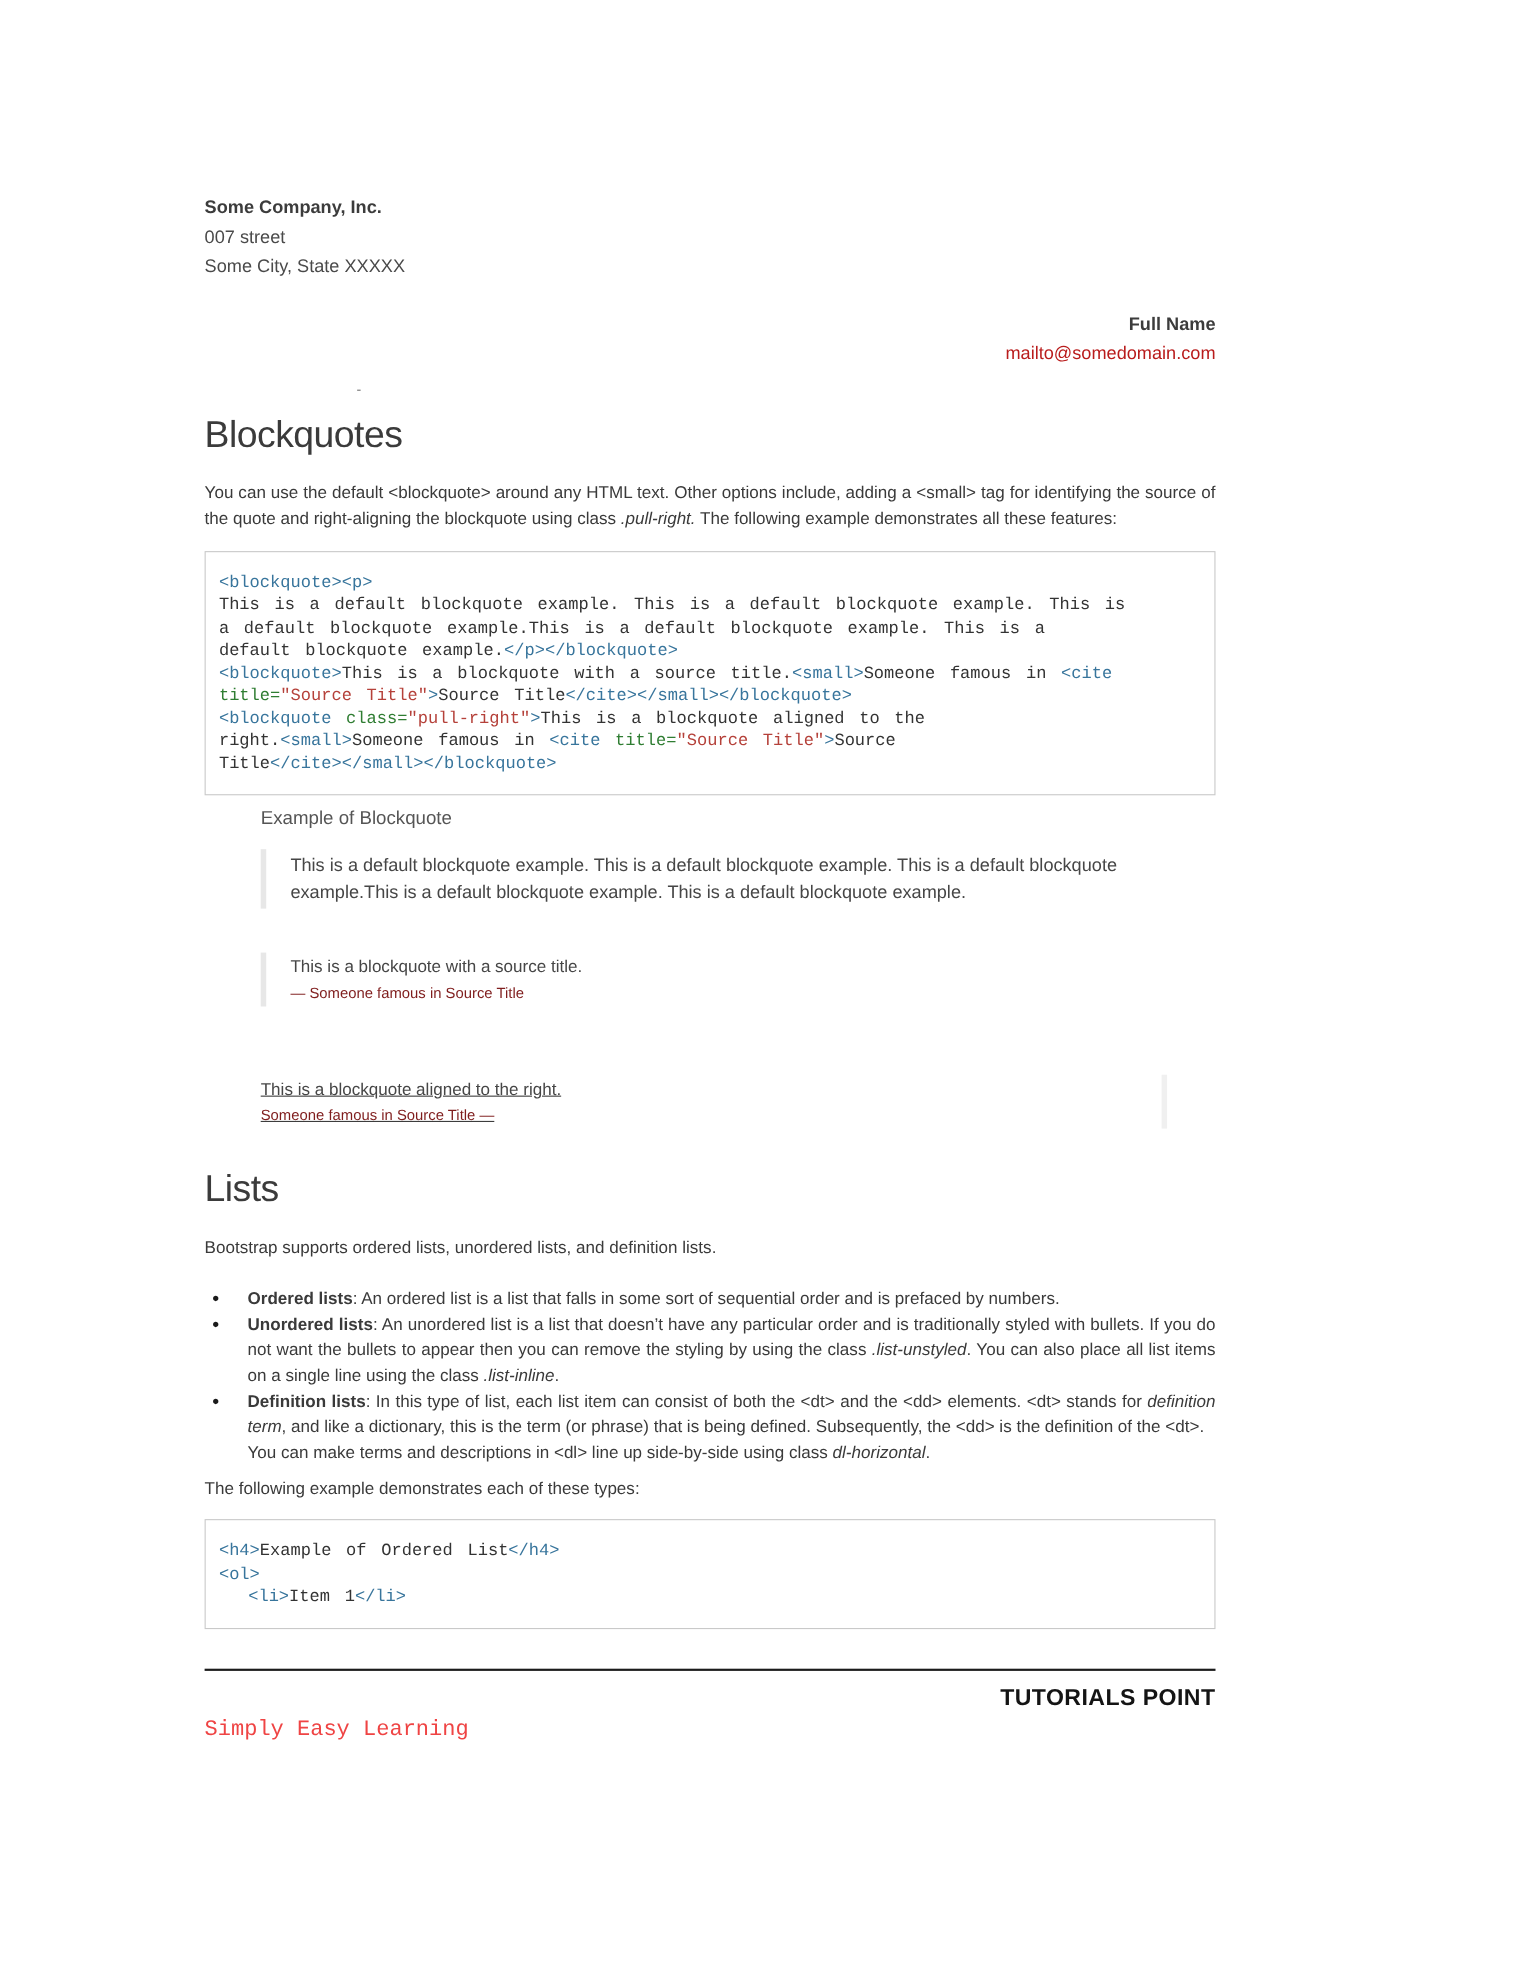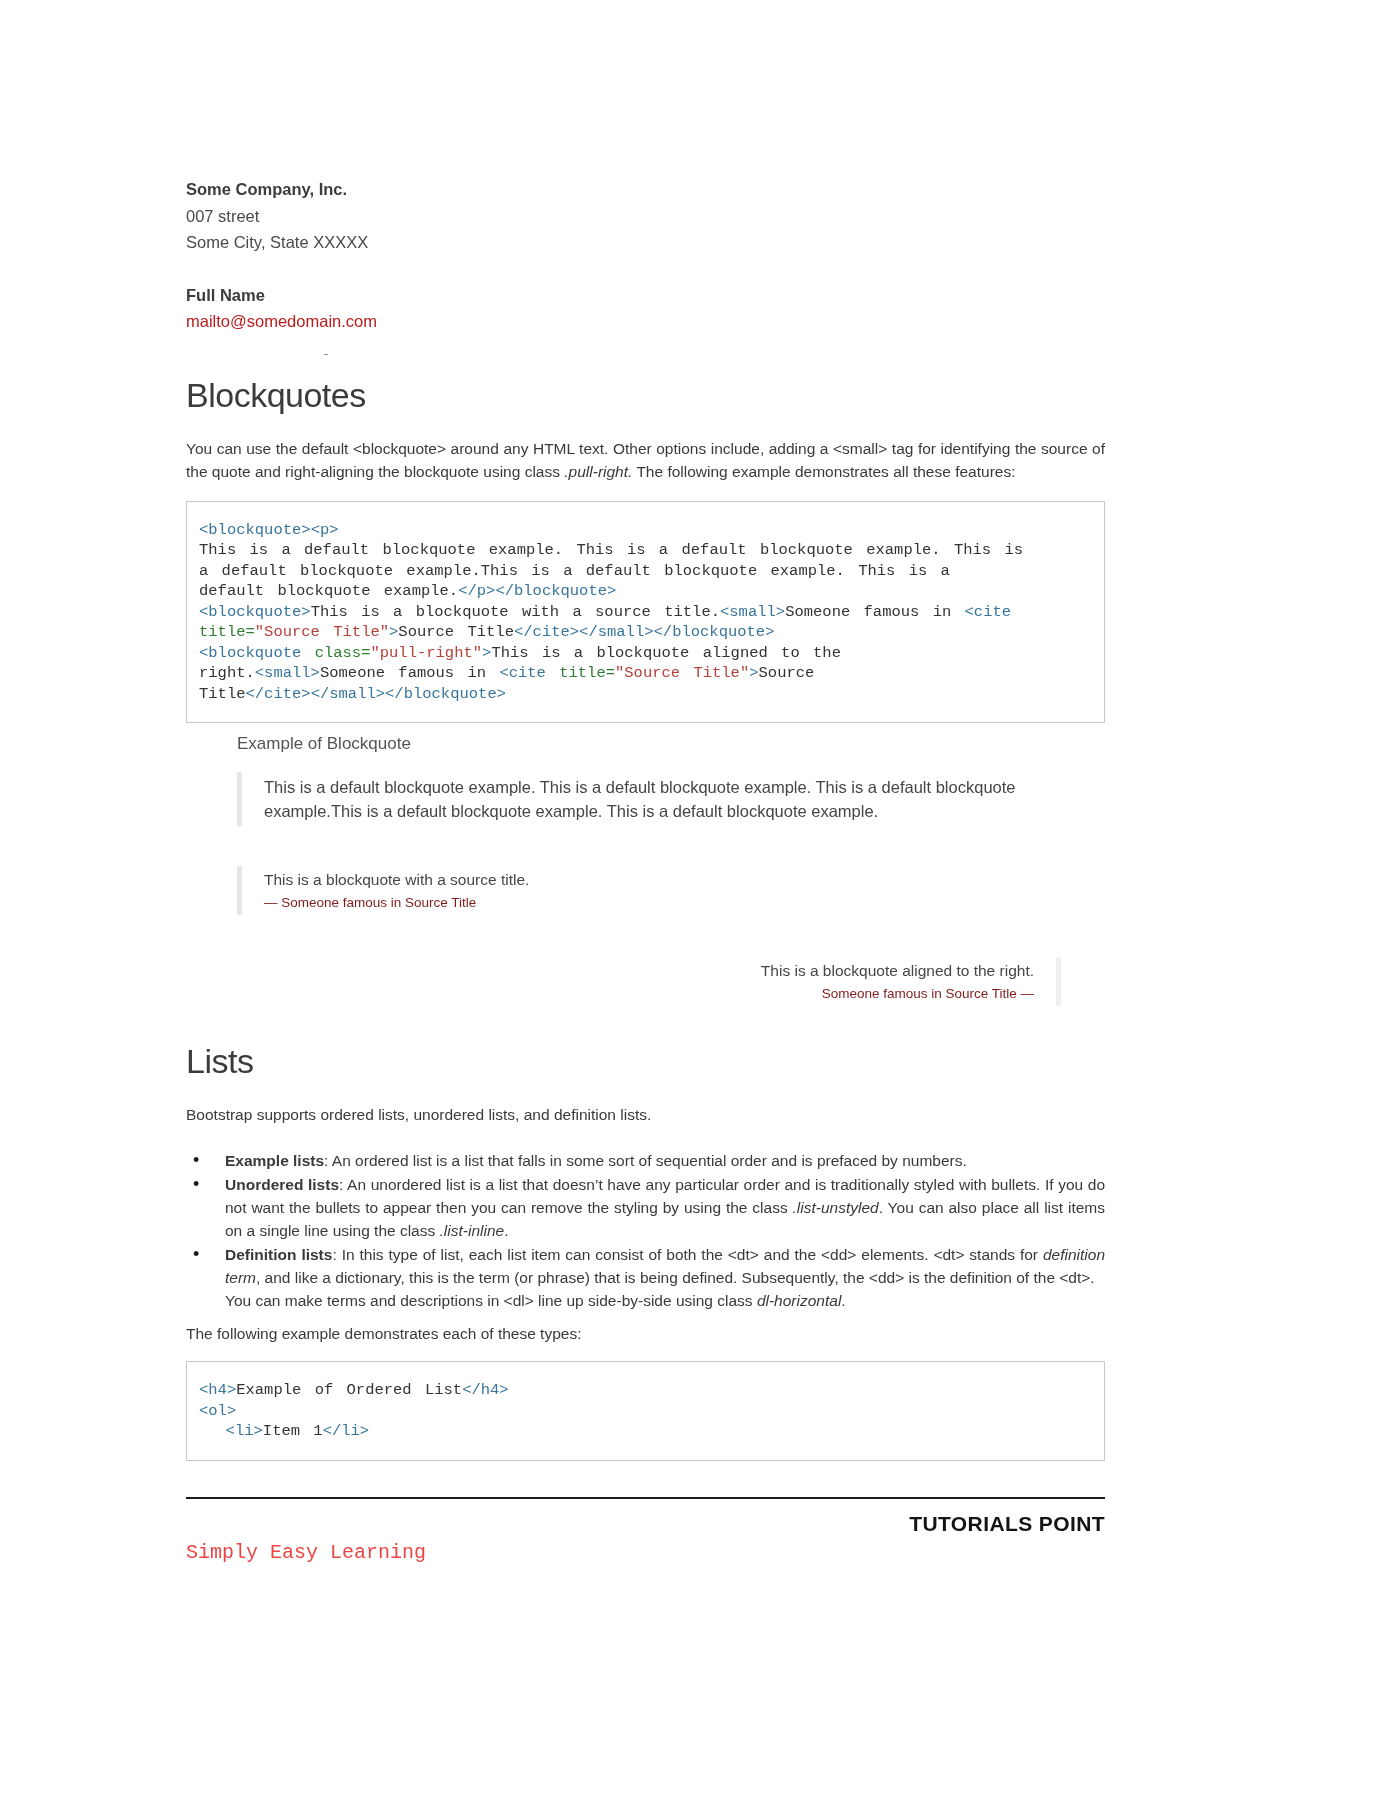--- a/index.html
+++ b/index.html
@@ -14,21 +14,21 @@
     position: relative;
     width: 1391px; height: 1800px;
     padding: 176px 286px 0 186px;
     overflow: hidden;
     background: #fff;
   }
 
   
   .company { font-size: 16.5px; line-height: 26.5px; color: #4a4a4a; }
   .company-name { font-weight: bold; color: #3c3c3c; }
-  .contact { margin-top: 26px; font-size: 16.5px; line-height: 26.5px; }
+  .contact { margin-top: 26px; font-size: 16.5px; line-height: 26.5px; text-align: right; }
   .contact-name { font-weight: bold; color: #3c3c3c; }
   .email-link { color: #b91c1c; text-decoration: none; cursor: pointer; }
   .tiny-dash { margin: 12px 0 0 138px; font-size: 13px; color: #777; line-height: 13px; }
 
   
   .section-title {
     margin-top: 14px;
     font-size: 34px; font-weight: 400;
     color: #3b3b3b; letter-spacing: -0.5px;
     line-height: 42px;
@@ -74,25 +74,25 @@
     font-size: 16.5px; line-height: 24px; color: #464646;
   }
   .bq-source {
     margin-top: 40px;
     border-left: 5px solid #e7e7e7;
     padding: 3px 0 3px 22px;
   }
   .bq-source-text { font-size: 15.5px; line-height: 21px; color: #464646; }
   .bq-cite { margin-top: 4px; font-size: 13.5px; color: #7f1d1d; line-height: 18px; }
   .bq-right {
-    margin-top: 42px;
+    margin-top: 62px;
     margin-right: 44px;
-    text-align: right;
     border-right: 5px solid #f0f0f0;
     padding: 3px 22px 3px 0;
+    text-decoration: underline;
   }
   .bq-right-text { font-size: 15.5px; line-height: 21px; color: #464646; }
 
   
   .bullet-list { margin-top: 23px; list-style: none; }
   .bullet-list li {
     position: relative;
     padding-left: 39px;
     font-size: 15.5px; line-height: 23px;
     text-align: justify; color: #3a3a3a;
@@ -167,21 +167,21 @@
       <div class="bq-right-text">This is a blockquote aligned to the right.</div>
       <div class="bq-cite">Someone famous in Source Title —</div>
     </blockquote>
   </section>
 
   <h1 class="section-title lists-title">Lists</h1>
 
   <p class="body-text">Bootstrap supports ordered lists, unordered lists, and definition lists.</p>
 
   <ul class="bullet-list">
-    <li><span class="b">Example lists</span><span>: An ordered list is a list that falls in some sort of sequential order and is prefaced by numbers.</span></li>
+    <li><span class="b">Ordered lists</span><span>: An ordered list is a list that falls in some sort of sequential order and is prefaced by numbers.</span></li>
     <li><span class="b">Unordered lists</span><span>: An unordered list is a list that doesn’t have any particular order and is traditionally styled with bullets. If you do not want the bullets to appear then you can remove the styling by using the class </span><span class="i">.list-unstyled</span><span>. You can also place all list items on a single line using the class </span><span class="i">.list-inline</span><span>.</span></li>
     <li><span class="b">Definition lists</span><span>: In this type of list, each list item can consist of both the &lt;dt&gt; and the &lt;dd&gt; elements. &lt;dt&gt; stands for </span><span class="i">definition term</span><span>, and like a dictionary, this is the term (or phrase) that is being defined. Subsequently, the &lt;dd&gt; is the definition of the &lt;dt&gt;.</span><br><span>You can make terms and descriptions in &lt;dl&gt; line up side-by-side using class </span><span class="i">dl-horizontal</span><span>.</span></li>
   </ul>
 
   <p class="body-text following-text">The following example demonstrates each of these types:</p>
 
   <pre class="code-block code-block-2"><span class="c-tag">&lt;h4&gt;</span><span class="c-plain">Example of Ordered List</span><span class="c-tag">&lt;/h4&gt;</span>
 <span class="c-tag">&lt;ol&gt;</span>
 <span class="c-plain">  </span><span class="c-tag">&lt;li&gt;</span><span class="c-plain">Item 1</span><span class="c-tag">&lt;/li&gt;</span></pre>
 

